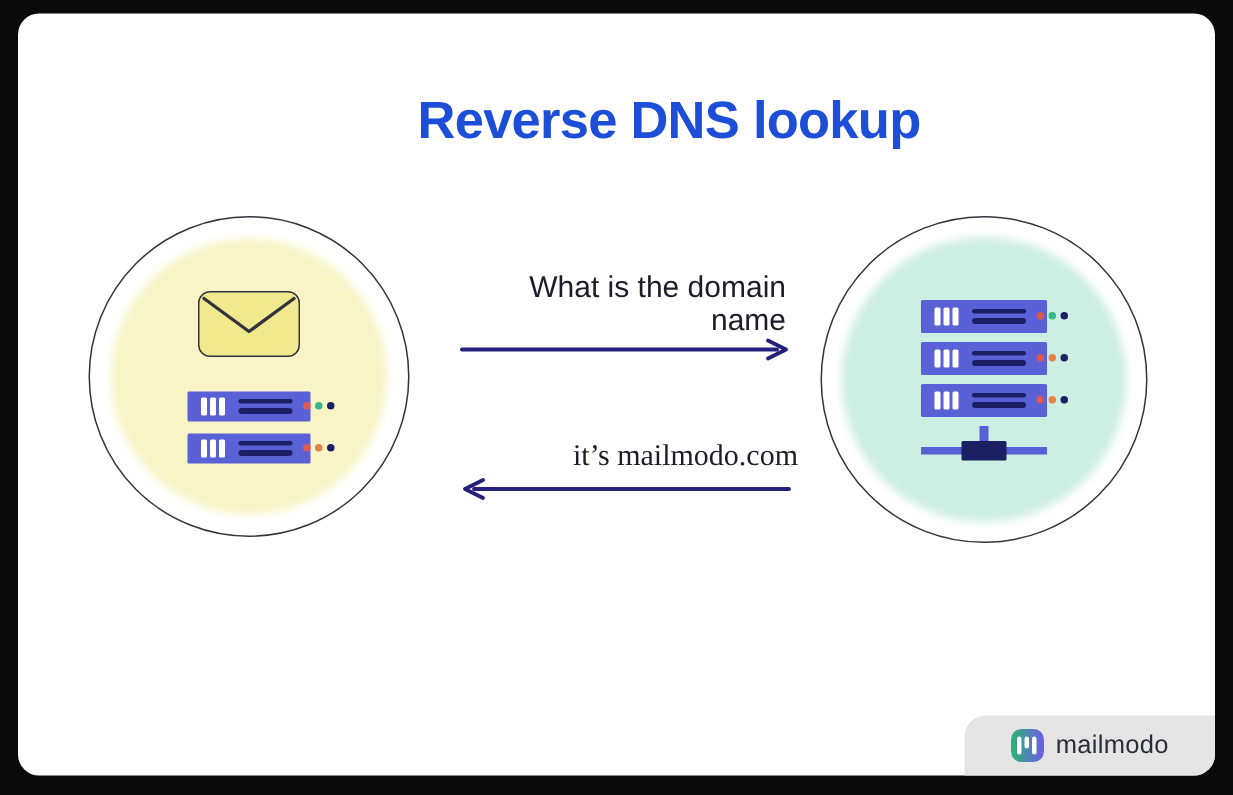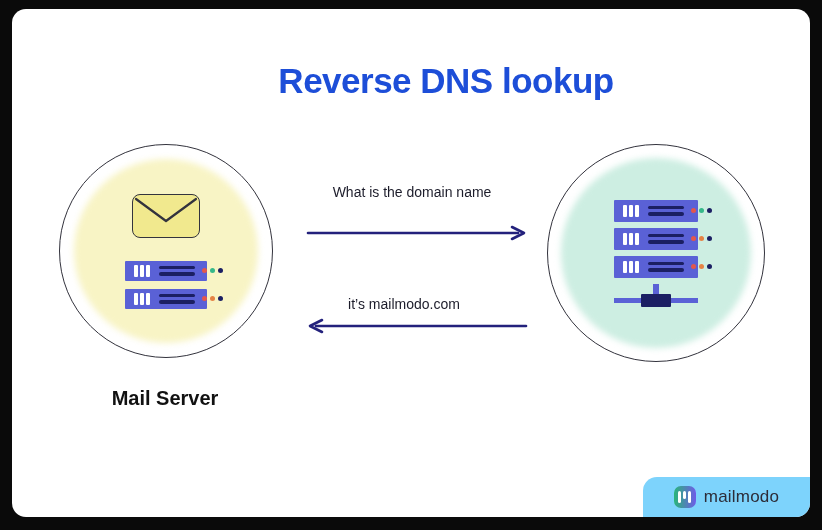--- a/index.html
+++ b/index.html
@@ -65,32 +65,32 @@
   .hub{position:absolute;top:0;left:27px;width:30px;height:13px;background:#1b1f63;border-radius:1px;}
   
   .node-label{
     position:absolute;text-align:center;
     font-size:20px;font-weight:700;color:#111111;
   }
   .label-left{left:47px;top:378px;width:212px;}
   .label-right{left:535px;top:378px;width:216px;}
   
   .msg{
-    position:absolute;text-align:center;
-    font-size:14px;font-weight:500;color:#1c1c2a;line-height:22px;
+    position:absolute;text-align:right;
+    font-size:20px;font-weight:500;color:#1c1c2a;line-height:22px;
   }
   .msg-top{left:288px;top:172px;width:224px;}
-  .msg-bottom{left:280px;top:284px;width:224px;}
+  .msg-bottom{left:296px;top:284px;width:224px;font-family:Liberation Serif, serif;}
   .arrow{position:absolute;}
   .arrow-top{left:294px;top:216px;}
   .arrow-bottom{left:292px;top:309px;}
   
   .brand-pad{
     position:absolute;right:0;bottom:0;width:167px;height:40px;
-    background:#7dd3fc;border-top-left-radius:14px;border-bottom-right-radius:14px;
+    background:#e5e5e5;border-top-left-radius:14px;border-bottom-right-radius:14px;
     display:flex;align-items:center;justify-content:center;gap:8px;
   }
   .brand-icon{
     width:22px;height:22px;border-radius:7px;
     background:linear-gradient(90deg,#2ab57a 0%,#6f5be8 100%);
     display:flex;align-items:flex-start;justify-content:center;gap:2px;
     padding-top:5px;box-sizing:border-box;
   }
   .brand-icon i{display:block;width:3px;background:#ffffff;border-radius:2px;}
   .brand-icon i:nth-child(1){height:12px;}
@@ -202,21 +202,20 @@
       <div class="connector">
         <div class="stem"></div>
         <div class="hrow">
             <div class="hbar"></div>
             <div class="hub"></div>
           </div>
       </div>
     </div>
   </div>
 
-  <div class="node-label label-left">Mail Server</div>
 
   <div class="msg msg-top">
     <div>What is the domain name</div>
   </div>
   <svg class="arrow arrow-top" width="224" height="16" viewBox="0 0 224 16">
     <line x1="2" y1="8" x2="212" y2="8" stroke="#23217c" stroke-width="2.6" stroke-linecap="round"></line>
     <polyline points="206,2 218,8 206,14" fill="none" stroke="#23217c" stroke-width="2.6" stroke-linecap="round" stroke-linejoin="round"></polyline>
   </svg>
 
   <div class="msg msg-bottom">

